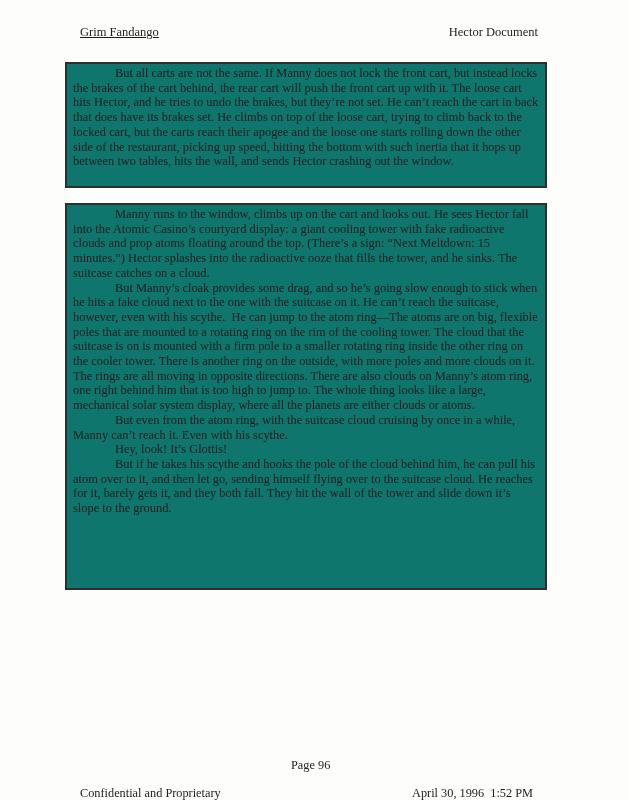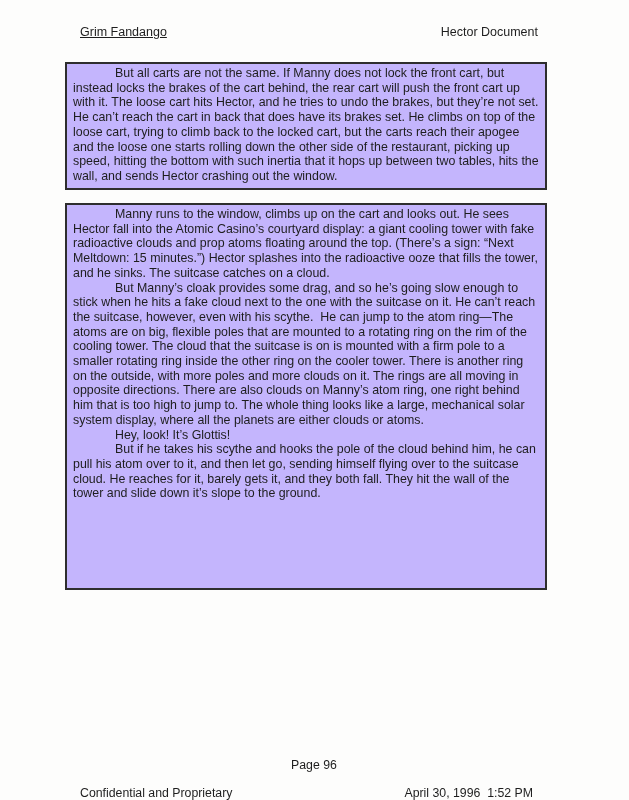--- a/index.html
+++ b/index.html
@@ -5,21 +5,21 @@
   html, body {
     margin: 0;
     padding: 0;
     background: #ffffff;
   }
   .page {
     position: relative;
     width: 629px;
     height: 800px;
     background: #fdfdfc;
-    font-family: Liberation Sans, sans-serif;
+    font-family: Liberation Serif, serif;
     color: #1e1e1e;
     overflow: hidden;
   }
   .header {
     position: absolute;
     top: 25px;
     left: 80px;
     right: 91px;
     display: flex;
     justify-content: space-between;
@@ -31,21 +31,21 @@
   }
   .text-box {
     position: absolute;
     left: 65px;
     width: 482px;
     box-sizing: border-box;
     border: 2px solid #2e2e2e;
     padding: 2px 6px 4px 6px;
     font-size: 12.4px;
     line-height: 14.7px;
-    background: #c4b5fd;
+    background: #0f766e;
   }
   .box1 {
     top: 62px;
     min-height: 126px;
   }
   .box2 {
     top: 203px;
     min-height: 387px;
   }
   .body-p {
@@ -100,20 +100,21 @@
     <span class="header-right">Hector Document</span>
   </div>
 
   <div class="text-box box1">
     <p class="body-p">But all carts are not the same. If Manny does not lock the front cart, but instead locks the brakes of the cart behind, the rear cart will push the front cart up with it. The loose cart hits Hector, and he tries to undo the brakes, but they’re not set. He can’t reach the cart in back that does have its brakes set. He climbs on top of the loose cart, trying to climb back to the locked cart, but the carts reach their apogee and the loose one starts rolling down the other side of the restaurant, picking up speed, hitting the bottom with such inertia that it hops up between two tables, hits the wall, and sends Hector crashing out the window.</p>
   </div>
 
   <div class="text-box box2">
     <p class="body-p">Manny runs to the window, climbs up on the cart and looks out. He sees Hector fall into the Atomic Casino’s courtyard display: a giant cooling tower with fake radioactive clouds and prop atoms floating around the top. (There’s a sign: “Next Meltdown: 15 minutes.”) Hector splashes into the radioactive ooze that fills the tower, and he sinks. The suitcase catches on a cloud.</p>
     <p class="body-p">But Manny’s cloak provides some drag, and so he’s going slow enough to stick when he hits a fake cloud next to the one with the suitcase on it. He can’t reach the suitcase, however, even with his scythe.&nbsp; He can jump to the atom ring—The atoms are on big, flexible poles that are mounted to a rotating ring on the rim of the cooling tower. The cloud that the suitcase is on is mounted with a firm pole to a smaller rotating ring inside the other ring on the cooler tower. There is another ring on the outside, with more poles and more clouds on it. The rings are all moving in opposite directions. There are also clouds on Manny’s atom ring, one right behind him that is too high to jump to. The whole thing looks like a large, mechanical solar system display, where all the planets are either clouds or atoms.</p>
+    <p class="body-p">But even from the atom ring, with the suitcase cloud cruising by once in a while, Manny can’t reach it. Even with his scythe.</p>
     <p class="body-p">Hey, look! It’s Glottis!</p>
     <p class="body-p">But if he takes his scythe and hooks the pole of the cloud behind him, he can pull his atom over to it, and then let go, sending himself flying over to the suitcase cloud. He reaches for it, barely gets it, and they both fall. They hit the wall of the tower and slide down it’s slope to the ground.</p>
   </div>
 
   <div class="footer">
     <div class="footer-left">
       <div>Confidential and Proprietary</div>
       
     </div>
     <div class="footer-center">Page 96</div>

